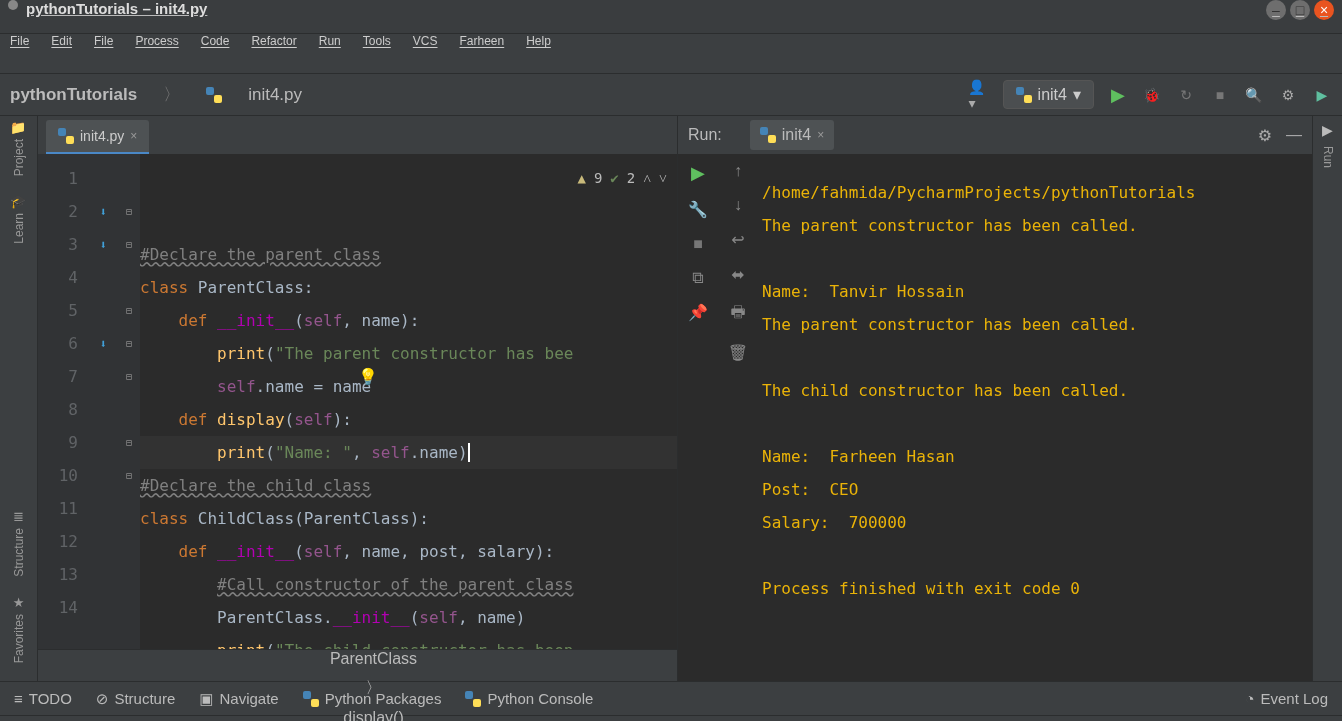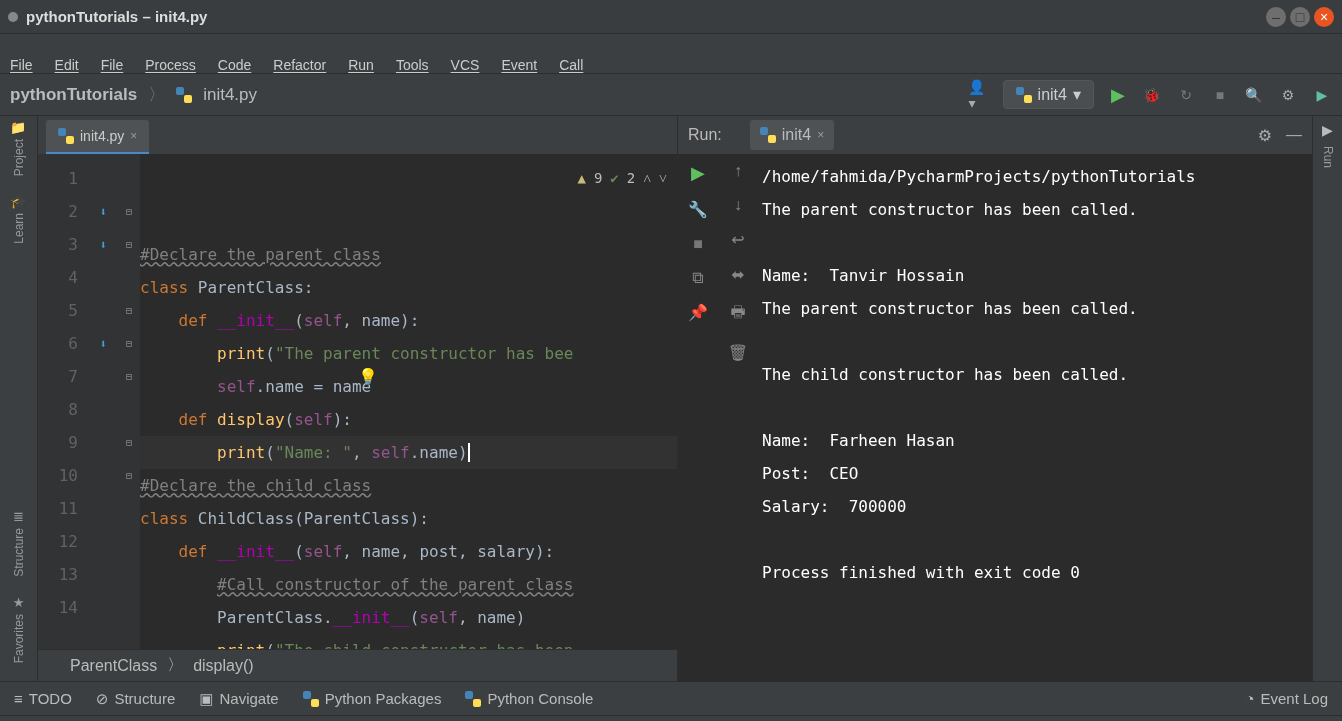--- a/index.html
+++ b/index.html
@@ -1,34 +1,34 @@
 <!DOCTYPE html>
 <html><head>
 <meta charset="utf-8">
 <style>
 * { margin:0; padding:0; box-sizing:border-box; }
 body { width:1342px; height:721px; background:#3c3f41; font-family:sans-serif; font-size:14px; color:#bbb; overflow:hidden; }
 
 
-.titlebar { height:34px; background:#3a3d3f; display:flex; align-items:center; padding:0 8px; border-bottom:1px solid #2b2d2e; }
+.titlebar { height:34px; background:#3a3d3f; display:flex; padding:0 8px; border-bottom:1px solid #2b2d2e;text-decoration:underline; }
 .titlebar .dot { width:10px; height:10px; background:#888; border-radius:50%; margin-right:8px; }
 .titlebar .title { color:#ddd; font-weight:bold; font-size:15px; }
 .titlebar .winctrl { margin-left:auto; display:flex; gap:4px; }
 .titlebar .winbtn { width:20px; height:20px; border-radius:50%; display:flex; align-items:center; justify-content:center; font-size:14px; }
 .titlebar .min { background:#6e6e6e; color:#333; }
 .titlebar .max { background:#6e6e6e; color:#333; }
 .titlebar .close { background:#e95420; color:#fff; }
 
 
-.menubar { height:40px; background:#3c3f41; display:flex; align-items:flex-end; padding-left:10px; gap:22px; font-size:14px; color:#ccc; border-bottom:1px solid #2b2d2e; }
+.menubar { height:40px; background:#3c3f41; display:flex; align-items:flex-start; padding-left:10px; gap:22px; font-size:12px; color:#ccc; border-bottom:1px solid #2b2d2e; }
 .menubar span { text-decoration:underline; text-underline-offset:2px; text-decoration-thickness:1px; cursor:pointer; }
 
 
 .toolbar { height:42px; background:#3c3f41; display:flex; align-items:center; padding:0 10px; border-bottom:1px solid #2b2d2e; }
-.toolbar .path { font-size:17px; color:#bbb; display:flex; align-items:center; gap:11px; }
+.toolbar .path { font-size:17px; color:#bbb; display:flex; align-items:center; gap:26px; }
 .toolbar .chev { color:#777; }
 .toolbar .tools { margin-left:auto; display:flex; align-items:center; gap:14px; }
 .toolbar .cfg { background:#4b4e50; border:1px solid #555; border-radius:4px; padding:4px 12px; display:flex; align-items:center; gap:6px; color:#ccc; font-size:16px; }
 .toolbar .ico { width:20px; height:20px; display:flex; align-items:center; justify-content:center; color:#aaa; }
 
 
 .main { display:flex; height:565px; }
 
 
 .leftrail { width:38px; background:#3c3f41; border-right:1px solid #2b2d2e; display:flex; flex-direction:column; align-items:center; padding-top:4px; }
@@ -54,33 +54,33 @@
 .str { color:#6a8759; }
 .cmt { color:#808080; text-decoration:underline wavy #808080; }
 .self { color:#94558d; }
 .mag { color:#b200b2; }
 .hl { background:#323232; }
 .bulb { position:absolute; left:218px; top:206px; color:#f1c40f; font-size:16px; }
 .caret { border-right:2px solid #fff; }
 .inspect { position:absolute; top:8px; right:10px; font-size:14px; color:#bbb; display:flex; align-items:center; gap:8px; }
 .inspect .warn { color:#c9ba7b; }
 .inspect .ok { color:#6a8759; }
-.breadcrumb { height:32px; background:#3c3f41; display:flex; align-items:center; padding-left:32px; gap:10px; color:#bbb; font-size:16px; border-top:1px solid #2b2d2e; }
+.breadcrumb { height:32px; background:#3c3f41; display:flex; align-items:center; padding-left:32px; gap:10px; color:#bbb; font-size:16px; border-top:1px solid #2b2d2e;flex-direction:column; }
 
 
 .runpanel { flex:1; display:flex; flex-direction:column; background:#2b2b2b; }
 .runhead { height:38px; background:#3c3f41; display:flex; align-items:center; padding:0 10px; color:#bbb; font-size:16px; }
 .runhead .lbl { margin-right:28px; }
 .runhead .rtab { display:flex; align-items:center; gap:6px; background:#4e5254; padding:6px 10px; border-radius:3px; }
 .runhead .rtab .xclose { color:#999; font-size:12px; }
 .runhead .rctrl { margin-left:auto; display:flex; gap:14px; color:#aaa; }
 .runbody { flex:1; display:flex; }
 .runcol { width:40px; padding-top:8px; display:flex; flex-direction:column; align-items:center; gap:16px; color:#888; font-size:16px; }
 .runcol.first .reruntri { color:#5fbf5f; font-size:18px; }
-.console { flex:1; font-family:'DejaVu Sans Mono',monospace; font-size:16px; padding:6px 4px; white-space:pre; color:#ffffff; line-height:33px; }
+.console { flex:1; font-family:'DejaVu Sans Mono',monospace; font-size:16px; padding:22px 4px; white-space:pre; color:#eab308; line-height:33px; }
 
 
 .rightrail { width:30px; background:#3c3f41; border-left:1px solid #2b2d2e; display:flex; flex-direction:column; align-items:center; padding-top:6px; }
 .rightrail .rtxt { writing-mode:vertical-rl; color:#999; font-size:12px; margin-top:8px;}
 .rightrail .rplay { color:#bbb; font-size:14px; }
 
 
 .bottom { height:34px; background:#3c3f41; display:flex; align-items:center; padding:0 14px; gap:24px; color:#bbb; border-top:1px solid #2b2d2e; font-size:15px; }
 .bottom .btn { display:flex; align-items:center; gap:6px; cursor:pointer; }
 .bottom .right { margin-left:auto; }
@@ -107,22 +107,22 @@
 <div class="menubar">
   <span>File</span>
   <span>Edit</span>
   <span>File</span>
   <span>Process</span>
   <span>Code</span>
   <span>Refactor</span>
   <span>Run</span>
   <span>Tools</span>
   <span>VCS</span>
-  <span>Event</span>
-  <span>Call</span>
+  <span>Farheen</span>
+  <span>Help</span>
 </div>
 
 <div class="toolbar">
   <div class="path">
     <b>pythonTutorials</b>
     <span class="chev">〉</span>
     <span class="pyicon"></span>
     <span>init4.py</span>
   </div>
   <div class="tools">

